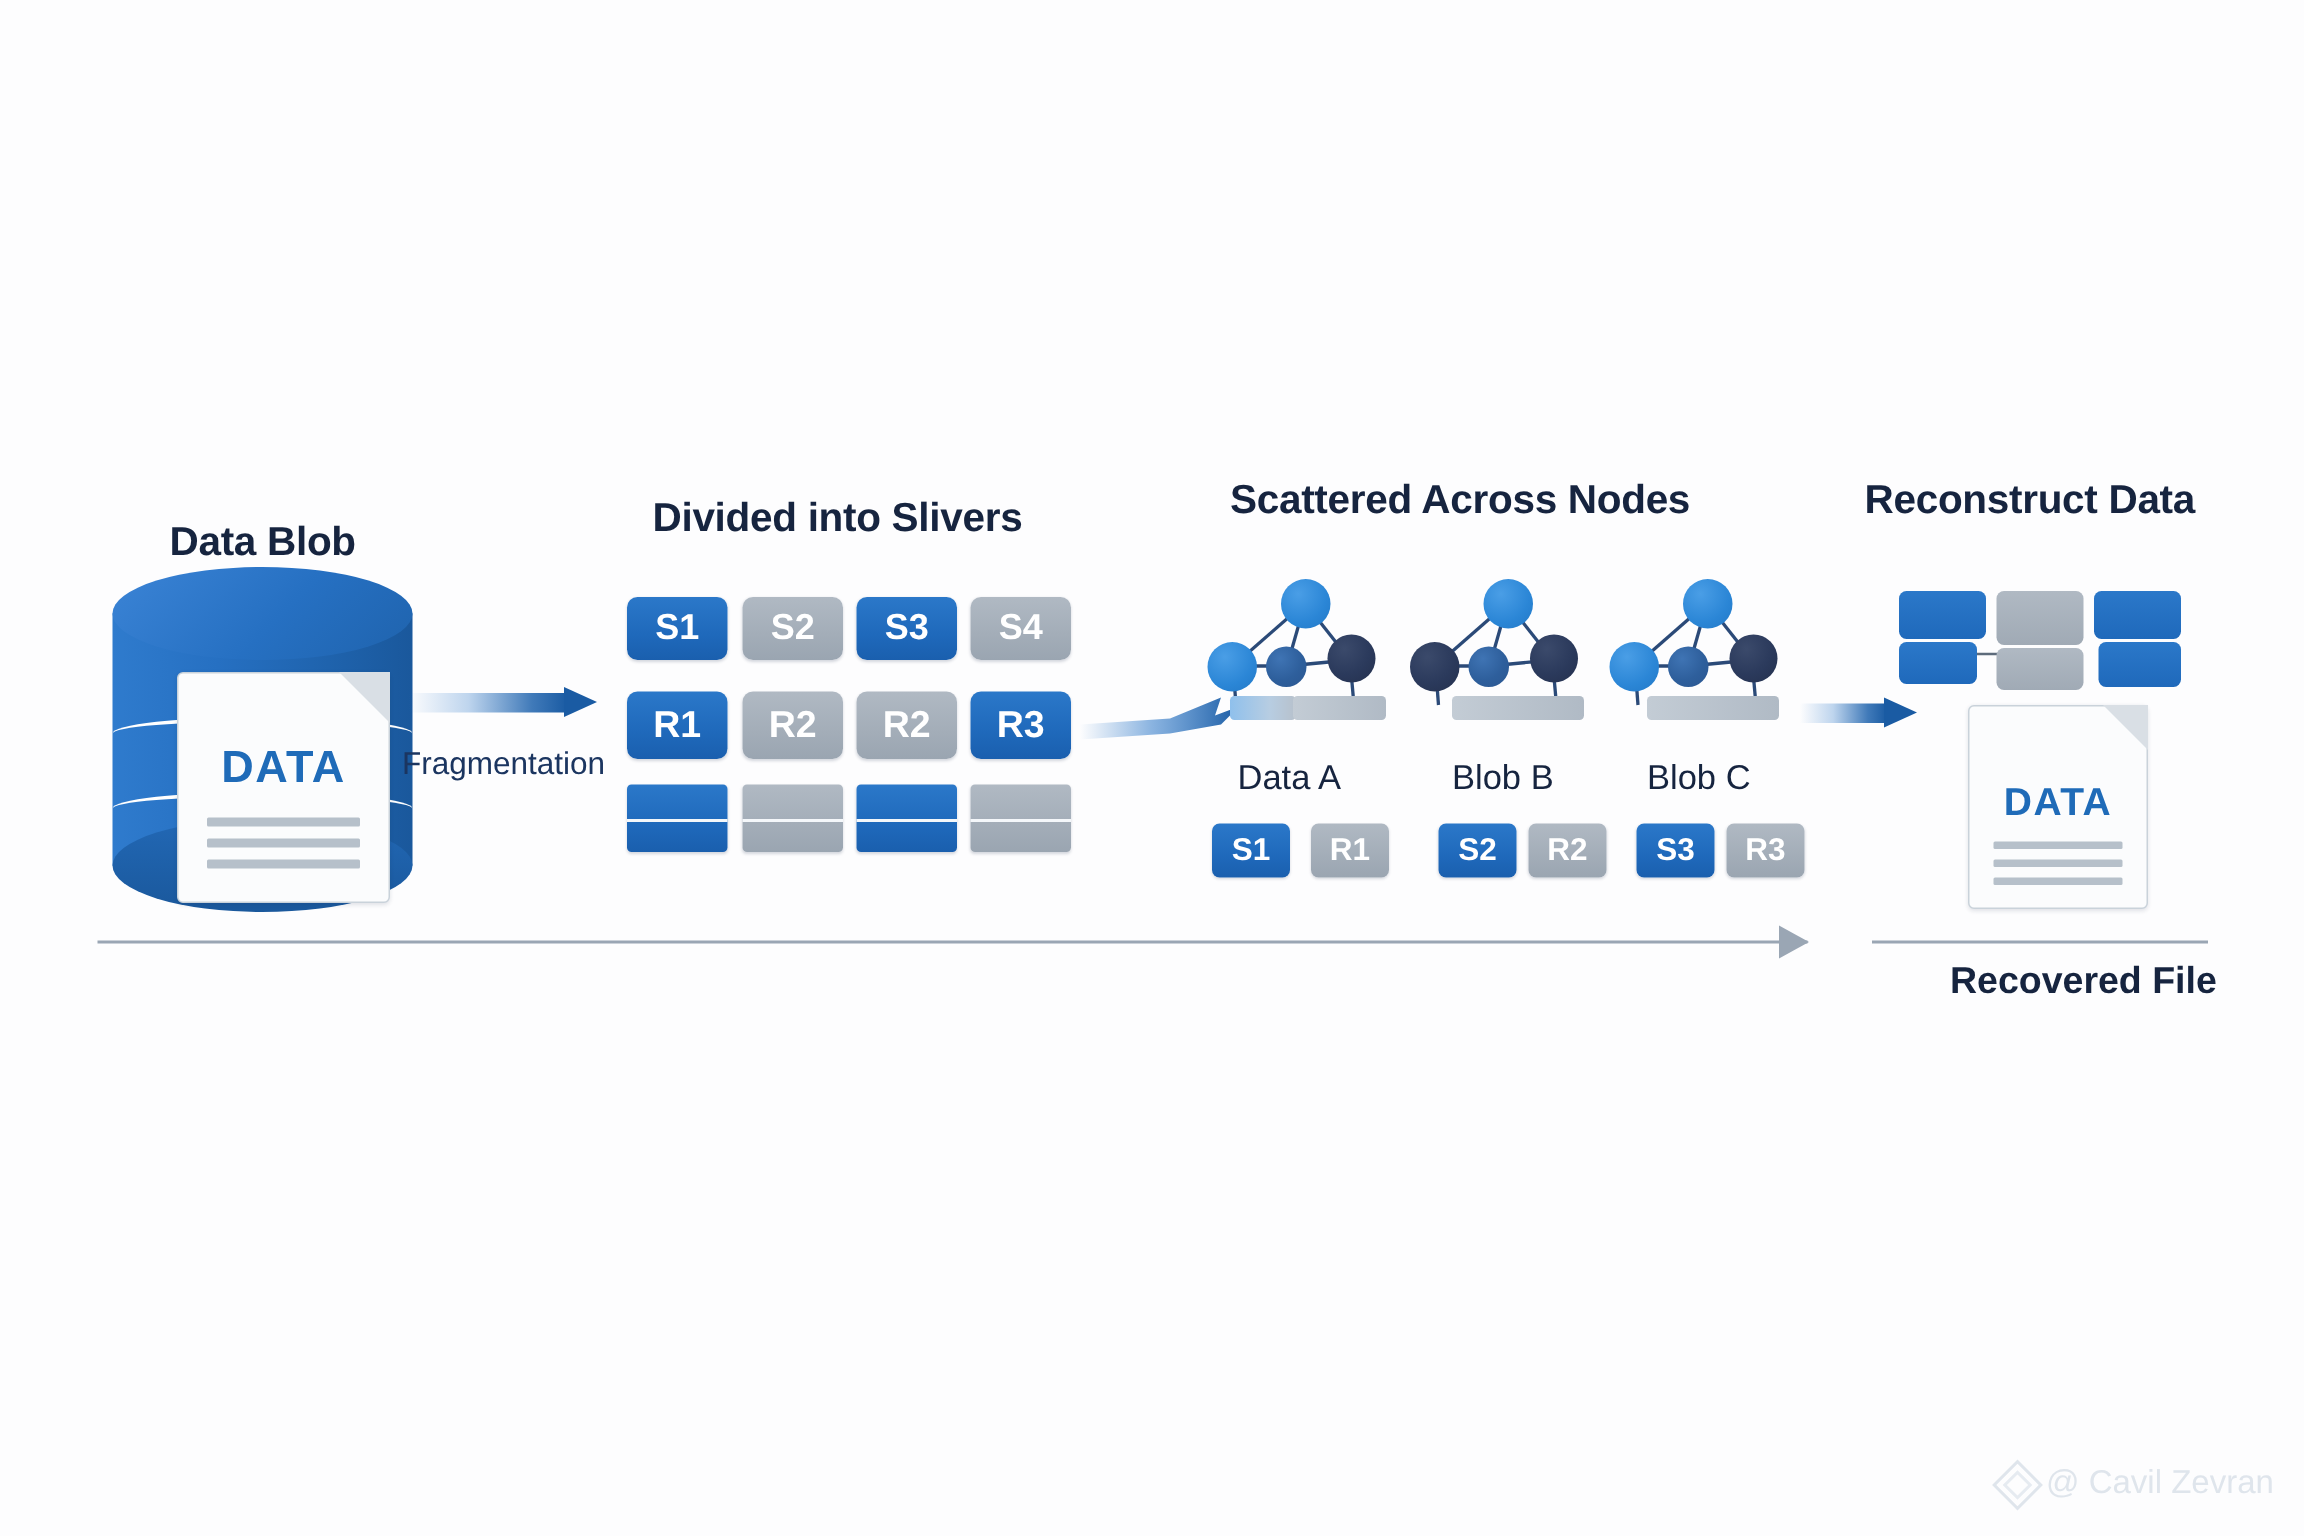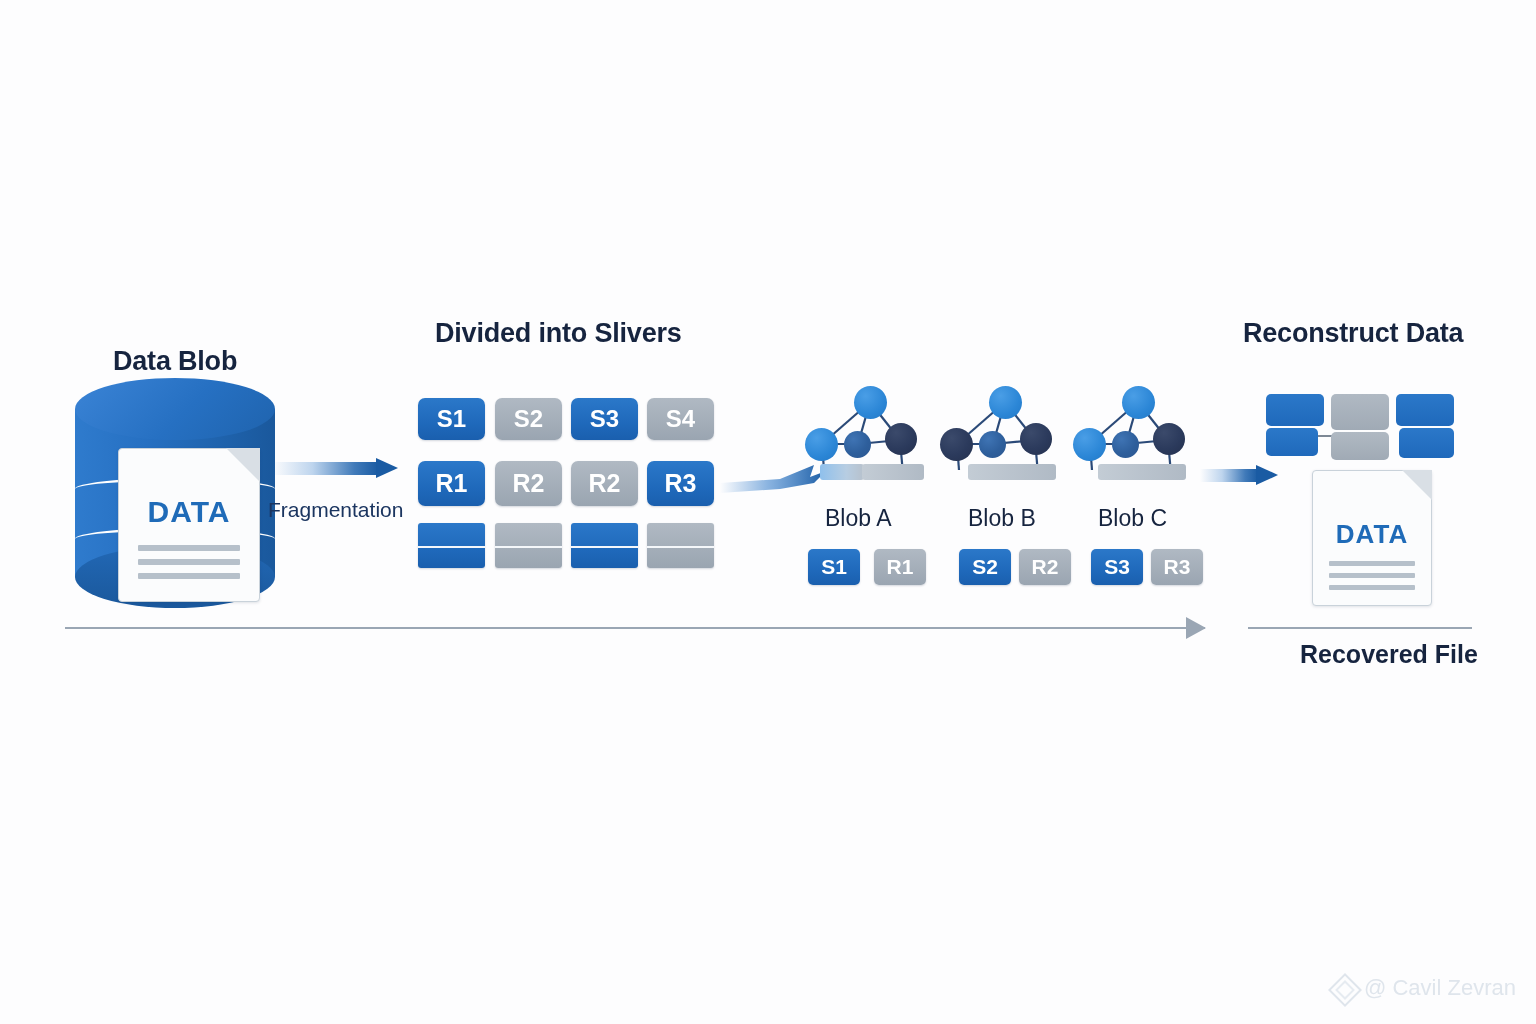--- a/index.html
+++ b/index.html
@@ -127,21 +127,22 @@
     position:absolute;left:8px;top:8px;width:10px;height:10px;
     border:2px solid #e6ebf1;transform:rotate(45deg);display:block;
   }
 </style>
 </head>
 <body>
 
 <div id="stage">
 
   <div class="sec-title" style="left:113px;top:318px;margin-top:28px;">Data Blob</div>
-  <div class="sec-title" style="left:435px;top:318px;">Divided into Slivers</div>
+  <div class="sec-title" style="left:435px;top:330px;">Divided into Slivers</div>
+  <div class="sec-title" style="left:820px;top:318px;">Scattered Across Nodes</div>
   <div class="sec-title" style="left:1243px;top:318px;">Reconstruct Data</div>
 
   <div class="db">
     <div class="db-body"></div>
     <div class="db-bot"></div>
     <div class="db-ring" style="top:100px;"></div>
     <div class="db-ring" style="top:150px;"></div>
     <div class="db-top"></div>
   </div>
 
@@ -254,21 +255,21 @@
       <line x1="100" y1="62" x2="103" y2="96" stroke="#2b4a78" stroke-width="2.2"></line>
       <line x1="22" y1="66" x2="24" y2="92" stroke="#2b4a78" stroke-width="2.2"></line>
     </svg>
     <div class="cl-circ c-light" style="left:54px;top:8px;width:33px;height:33px;"></div>
     <div class="cl-circ c-light" style="left:5px;top:50px;width:33px;height:33px;"></div>
     <div class="cl-circ c-mid" style="left:44px;top:53px;width:27px;height:27px;"></div>
     <div class="cl-circ c-dark" style="left:85px;top:45px;width:32px;height:32px;"></div>
   </div>
   <div class="platform" style="left:1098px;top:464px;width:88px;"></div>
 
-  <div class="node-label" style="left:825px;top:505px;">Blob A</div>
+  <div class="node-label" style="left:825px;top:505px;">Data A</div>
   <div class="node-label" style="left:968px;top:505px;">Blob B</div>
   <div class="node-label" style="left:1098px;top:505px;">Blob C</div>
 
   <div class="tile blue" style="left:808px;top:549px;width:52px;height:36px;font-size:21px;border-radius:5px;">
       <span>S1</span>
     </div>
   <div class="tile gray" style="left:874px;top:549px;width:52px;height:36px;font-size:21px;border-radius:5px;">
       <span>R1</span>
     </div>
   <div class="tile blue" style="left:959px;top:549px;width:52px;height:36px;font-size:21px;border-radius:5px;">

